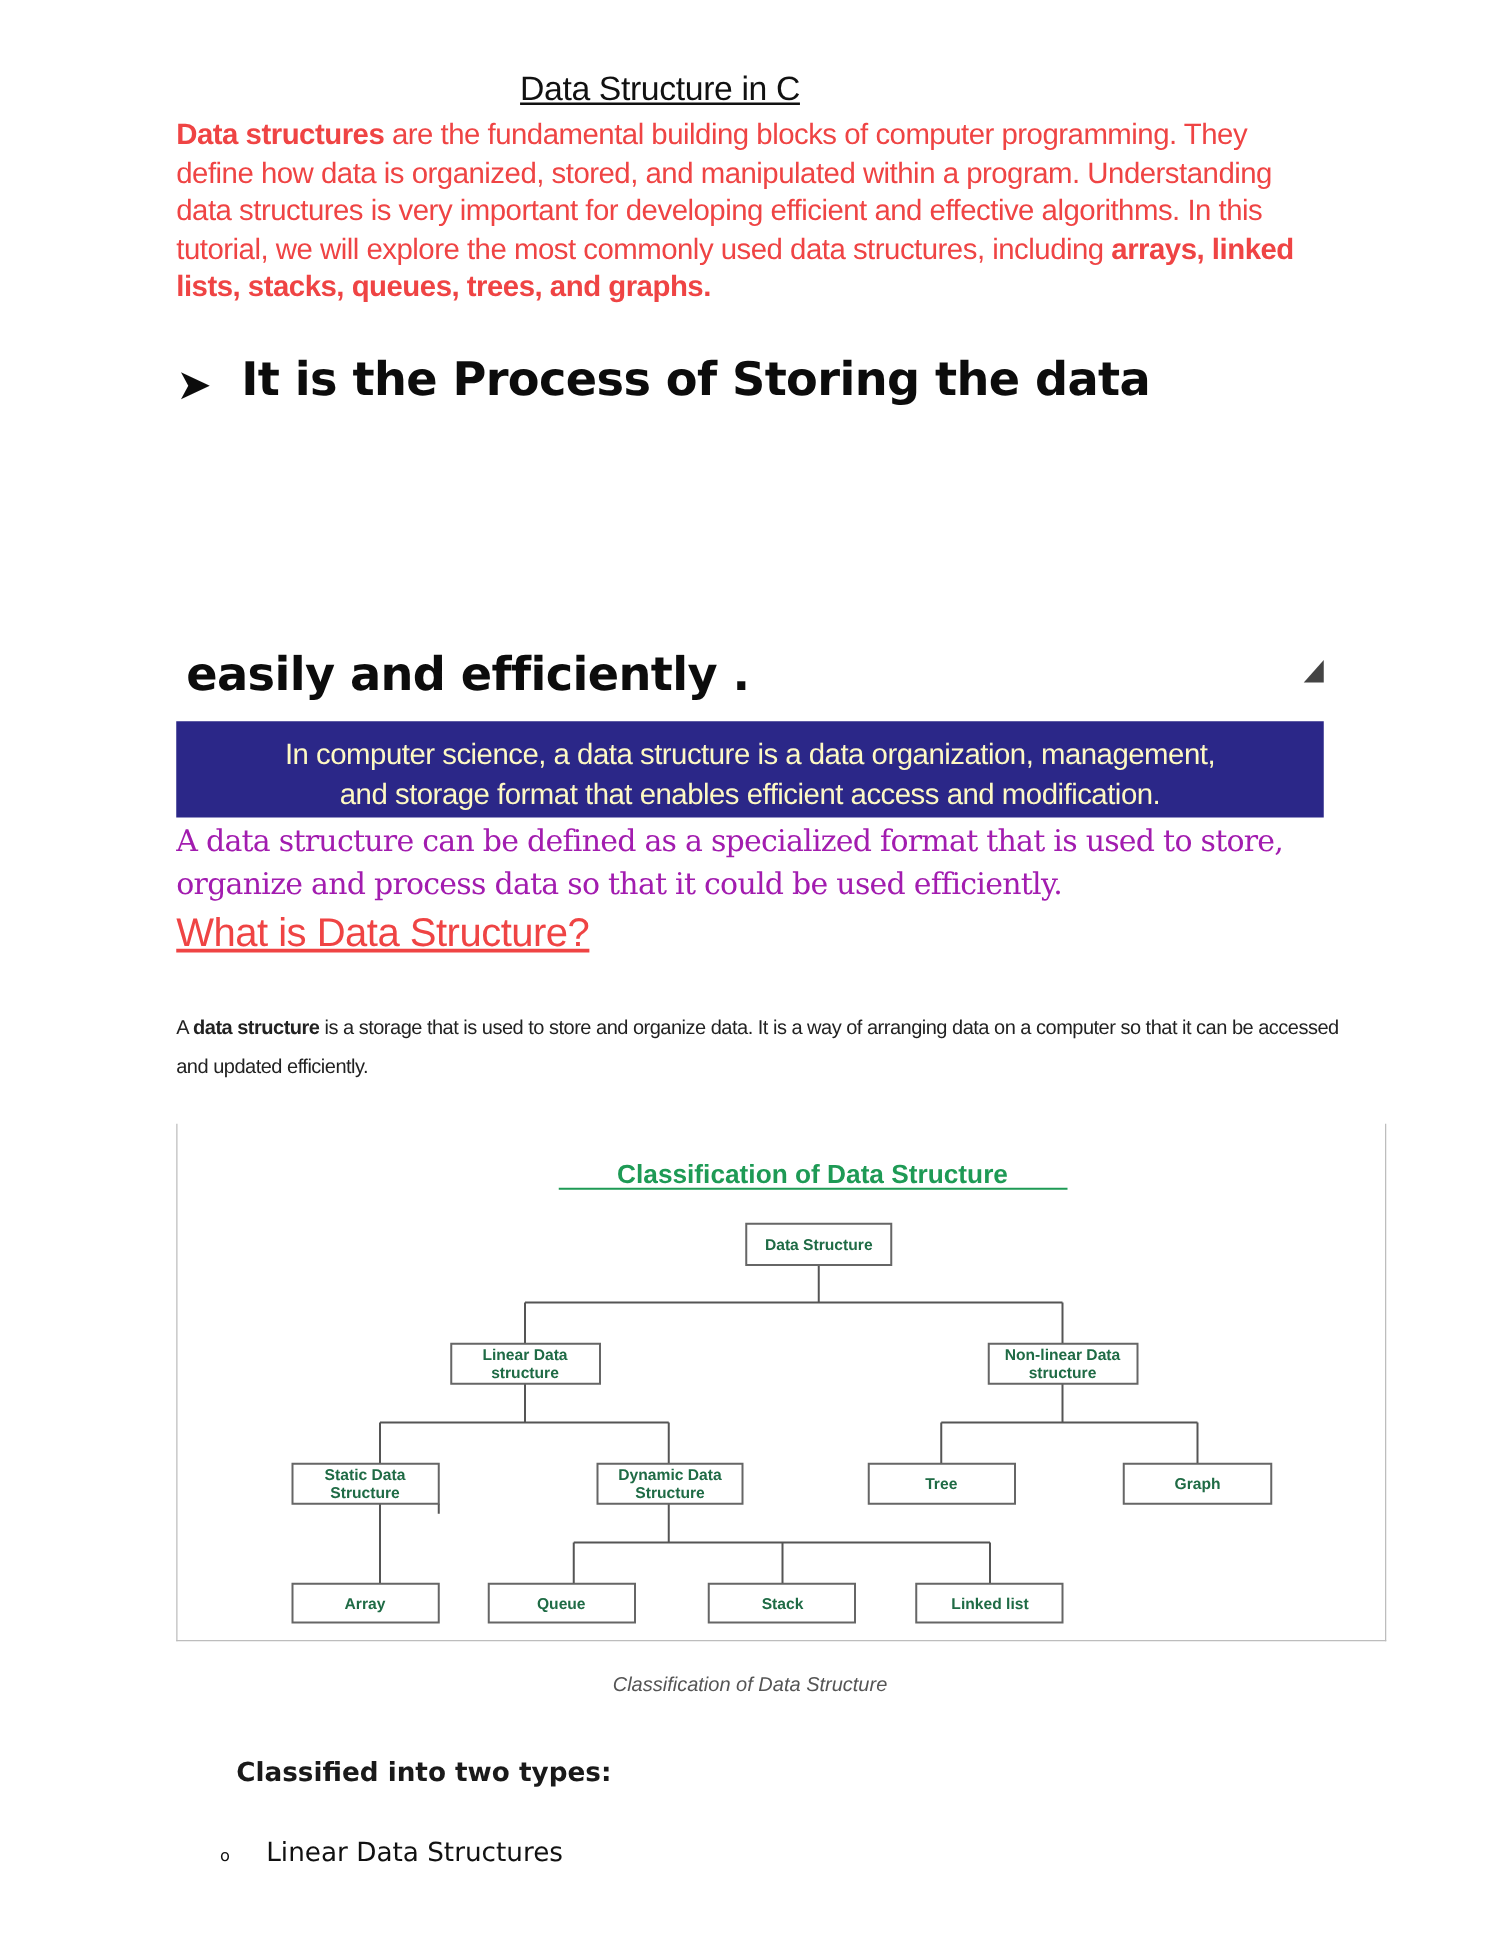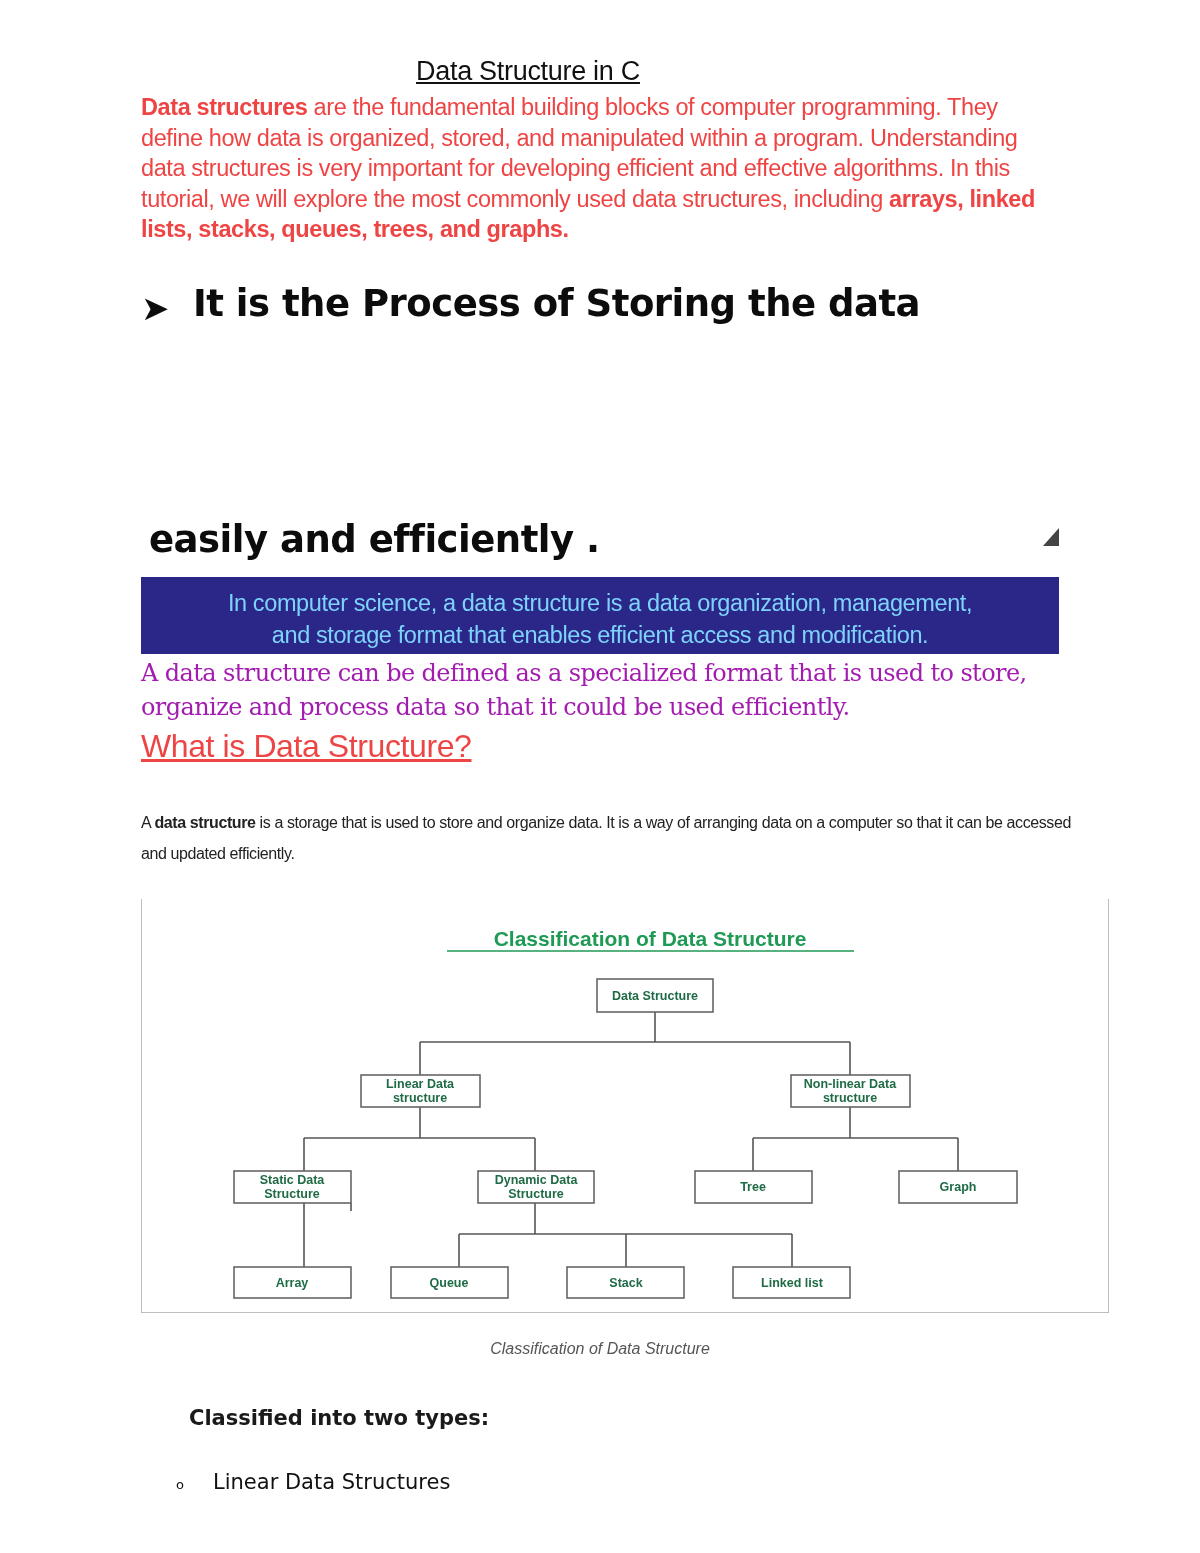--- a/index.html
+++ b/index.html
@@ -25,21 +25,21 @@
     }
     .slide .ln { position: absolute; left: 8px; white-space: nowrap; }
     .slide .arrow { position: absolute; left: 0; top: 6px; font-size: 34px; }
     .corner-mark {
       position: absolute; right: 0; top: 246px; width: 0; height: 0;
       border-left: 16px solid transparent; border-bottom: 18px solid #444;
     }
 
     .banner {
       left: 141px; top: 577px; width: 918px; height: 77px; background: #2b2788;
-      color: #7dd3fc; text-align: center;
+      color: #fef9c3; text-align: center;
       font-family: "Liberation Sans", sans-serif; font-size: 23.5px; line-height: 32px;
       letter-spacing: -0.4px; padding-top: 10px; box-sizing: border-box;
     }
 
     .definition {
       left: 141px; top: 656px; width: 930px;
       font-family: "DejaVu Serif", serif; font-size: 24px; line-height: 34px; color: #a21caf;
       letter-spacing: -0.6px;
     }
 

